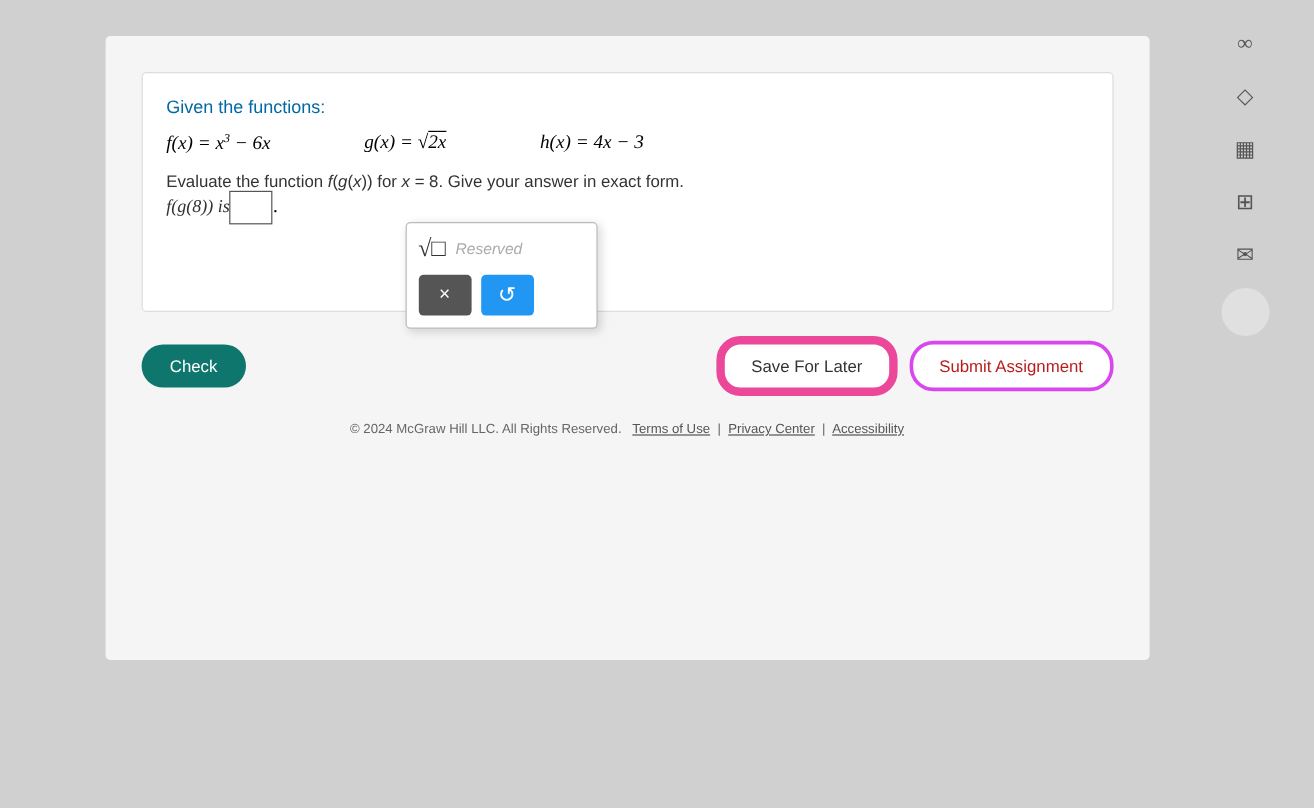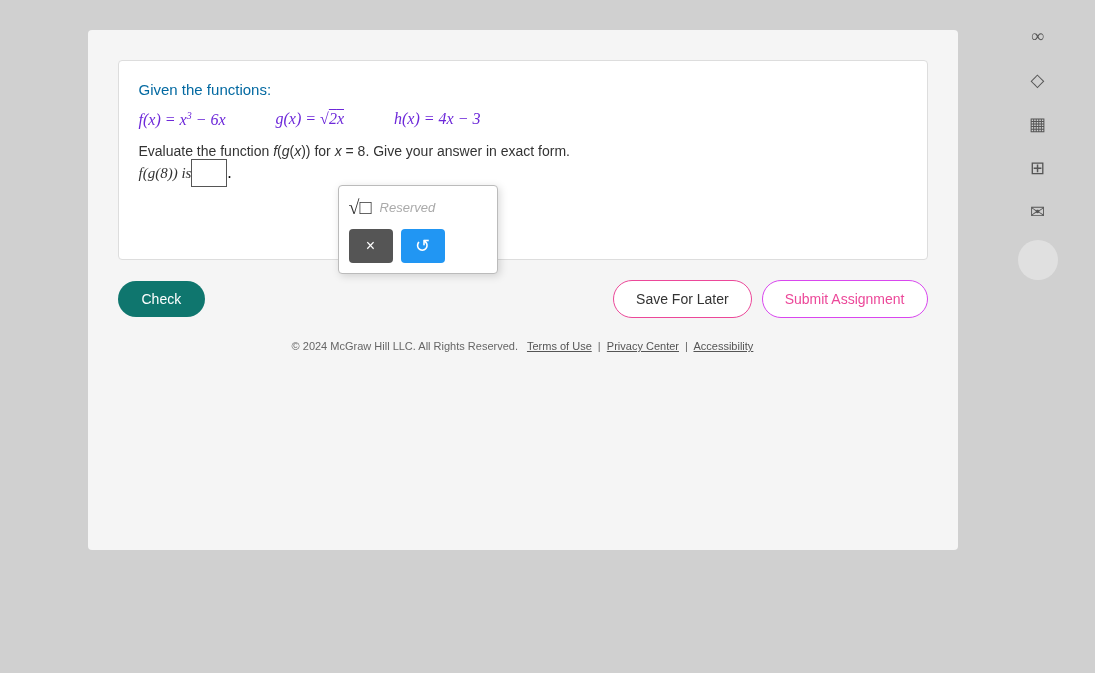--- a/index.html
+++ b/index.html
@@ -71,24 +71,24 @@
 
     .problem-header {
       font-size: 15px;
       color: #0369a1;
       margin-bottom: 12px;
       font-family: Arial, sans-serif;
     }
 
     .functions-row {
       display: flex;
-      gap: 50px;
+      gap: 78px;
       margin-bottom: 14px;
       font-size: 16px;
-      color: #6d28d9;
+      color: #000000;
       text-align: right;
     }
 
     .function-item {
       font-style: italic;
     }
 
     .evaluate-text {
       font-size: 14px;
       color: #333;
@@ -208,32 +208,32 @@
 
     .right-buttons {
       display: flex;
       gap: 10px;
       align-items: center;
     }
 
     .save-later-btn {
       background: white;
       color: #333;
-      border: 1px solid #ec4899;
+      border: 7px solid #ec4899;
       border-radius: 20px;
       padding: 10px 22px;
       font-size: 14px;
       cursor: pointer;
       font-family: Arial, sans-serif;
     }
 
     .submit-btn {
       background: white;
-      color: #ec4899;
-      border: 1px solid #d946ef;
+      color: #b91c1c;
+      border: 3px solid #d946ef;
       border-radius: 20px;
       padding: 10px 22px;
       font-size: 14px;
       cursor: pointer;
       font-family: Arial, sans-serif;
     }
 
     .footer-text {
       text-align: center;
       font-size: 11px;

